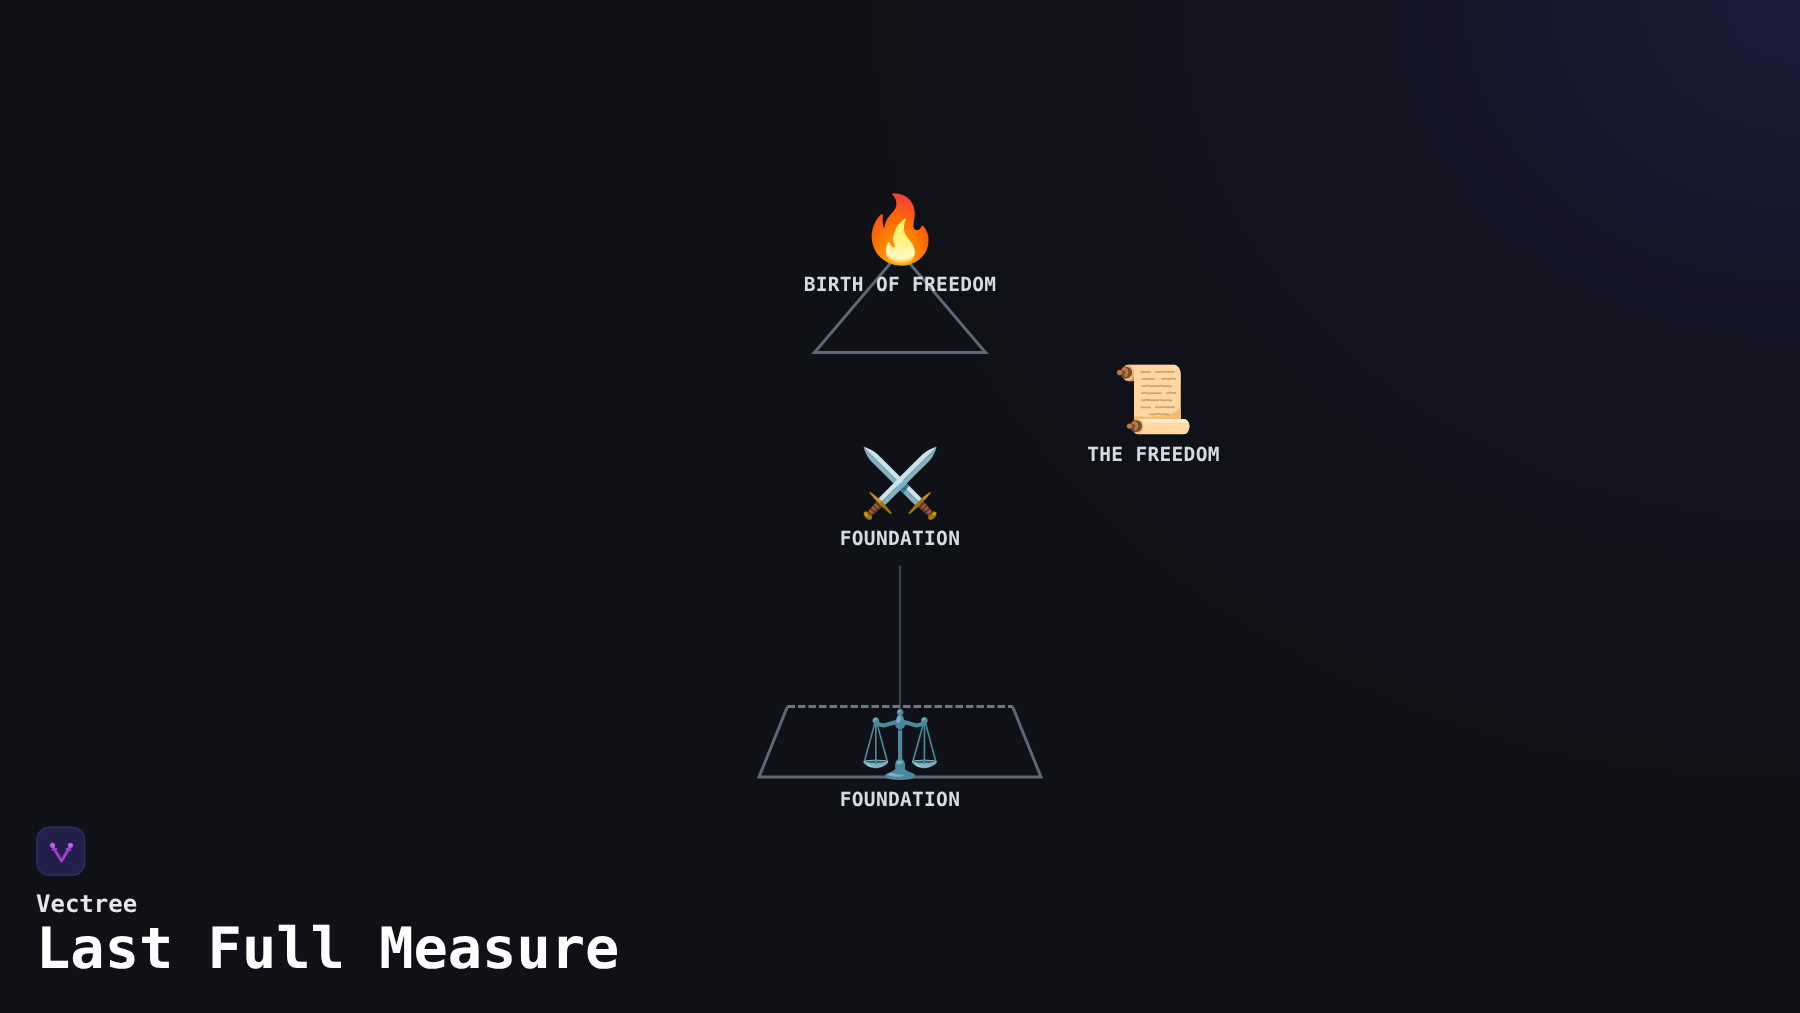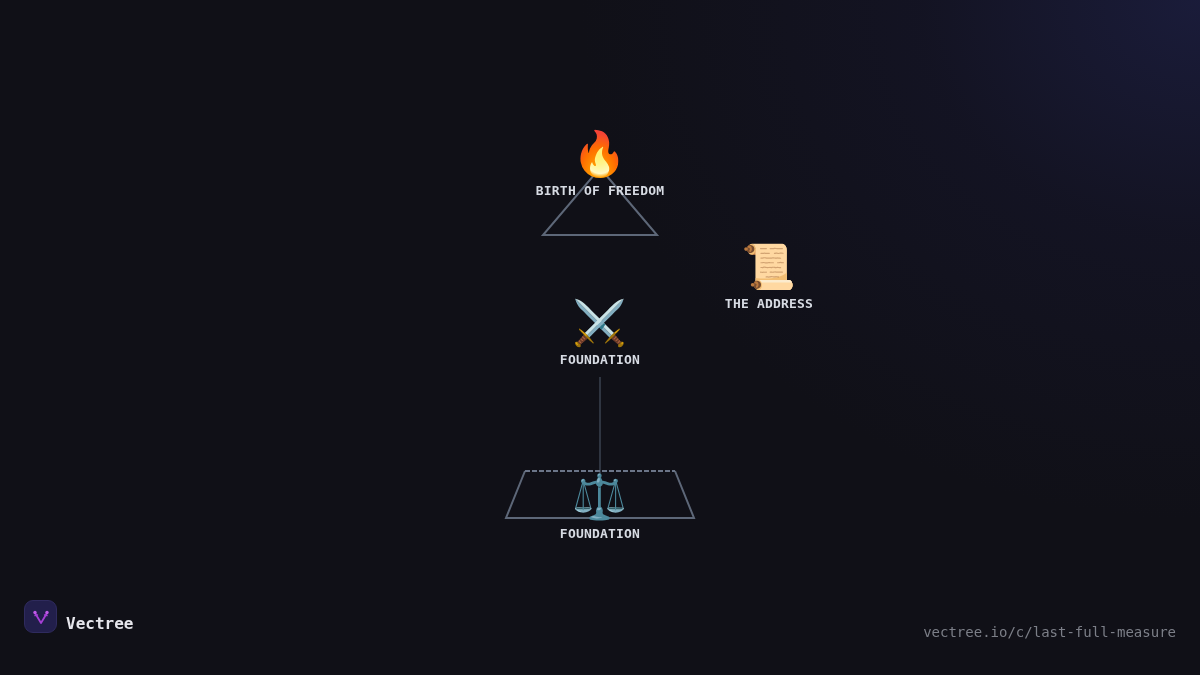--- a/index.html
+++ b/index.html
@@ -42,24 +42,25 @@
       margin-top: 4px;
       font-size: 13px;
       color: #d7dbe3;
       letter-spacing: 0.2px;
       white-space: nowrap;
       font-weight: bold;
     }
     .brand {
       position: absolute;
       left: 24px;
-      top: 600px;
+      top: 551px;
       display: flex;
-      align-items: flex-end;
+      align-items: flex-start;
       gap: 9px;
+      flex-direction: column;
     }
     .brand-logo {
       width: 33px;
       height: 33px;
       border-radius: 9px;
       background: #221f4b;
       border: 1px solid #2f2b5e;
       box-sizing: border-box;
       display: flex;
       align-items: center;
@@ -104,21 +105,21 @@
     <line x1="525" y1="471" x2="675" y2="471" stroke="#6b7588" stroke-width="2" stroke-dasharray="5 2"></line>
   </svg>
 
   <div class="node" style="left:600px; top:129px;">
     <span class="emoji">🔥</span>
     <span class="label">BIRTH OF FREEDOM</span>
   </div>
 
   <div class="node" style="left:769px; top:242px;">
     <span class="emoji">📜</span>
-    <span class="label">THE ADDRESS</span>
+    <span class="label">THE FREEDOM</span>
   </div>
 
   <div class="node" style="left:600px; top:298px;">
     <span class="emoji">⚔️</span>
     <span class="label">FOUNDATION</span>
   </div>
 
   <div class="node" style="left:600px; top:472px;">
     <span class="emoji">⚖️</span>
     <span class="label">FOUNDATION</span>
@@ -129,16 +130,16 @@
       <svg width="20" height="20" viewBox="0 0 20 20">
         <path d="M4 6 L10 16 L16 6" fill="none" stroke="#a63fd6" stroke-width="1.8" stroke-linecap="round" stroke-linejoin="round"></path>
         <path d="M6.5 8 L4 8.5 M13.5 8 L16 8.5" fill="none" stroke="#a63fd6" stroke-width="1.4" stroke-linecap="round"></path>
         <circle cx="4" cy="5.5" r="1.7" fill="#c05ae8"></circle>
         <circle cx="16" cy="5.5" r="1.7" fill="#c05ae8"></circle>
       </svg>
     </div>
     <span class="brand-name">Vectree</span>
   </div>
 
+  <div class="title">Last Full Measure</div>
 
-  <div class="url">vectree.io/c/last-full-measure</div>
 
 </div>
 
 </body></html>

